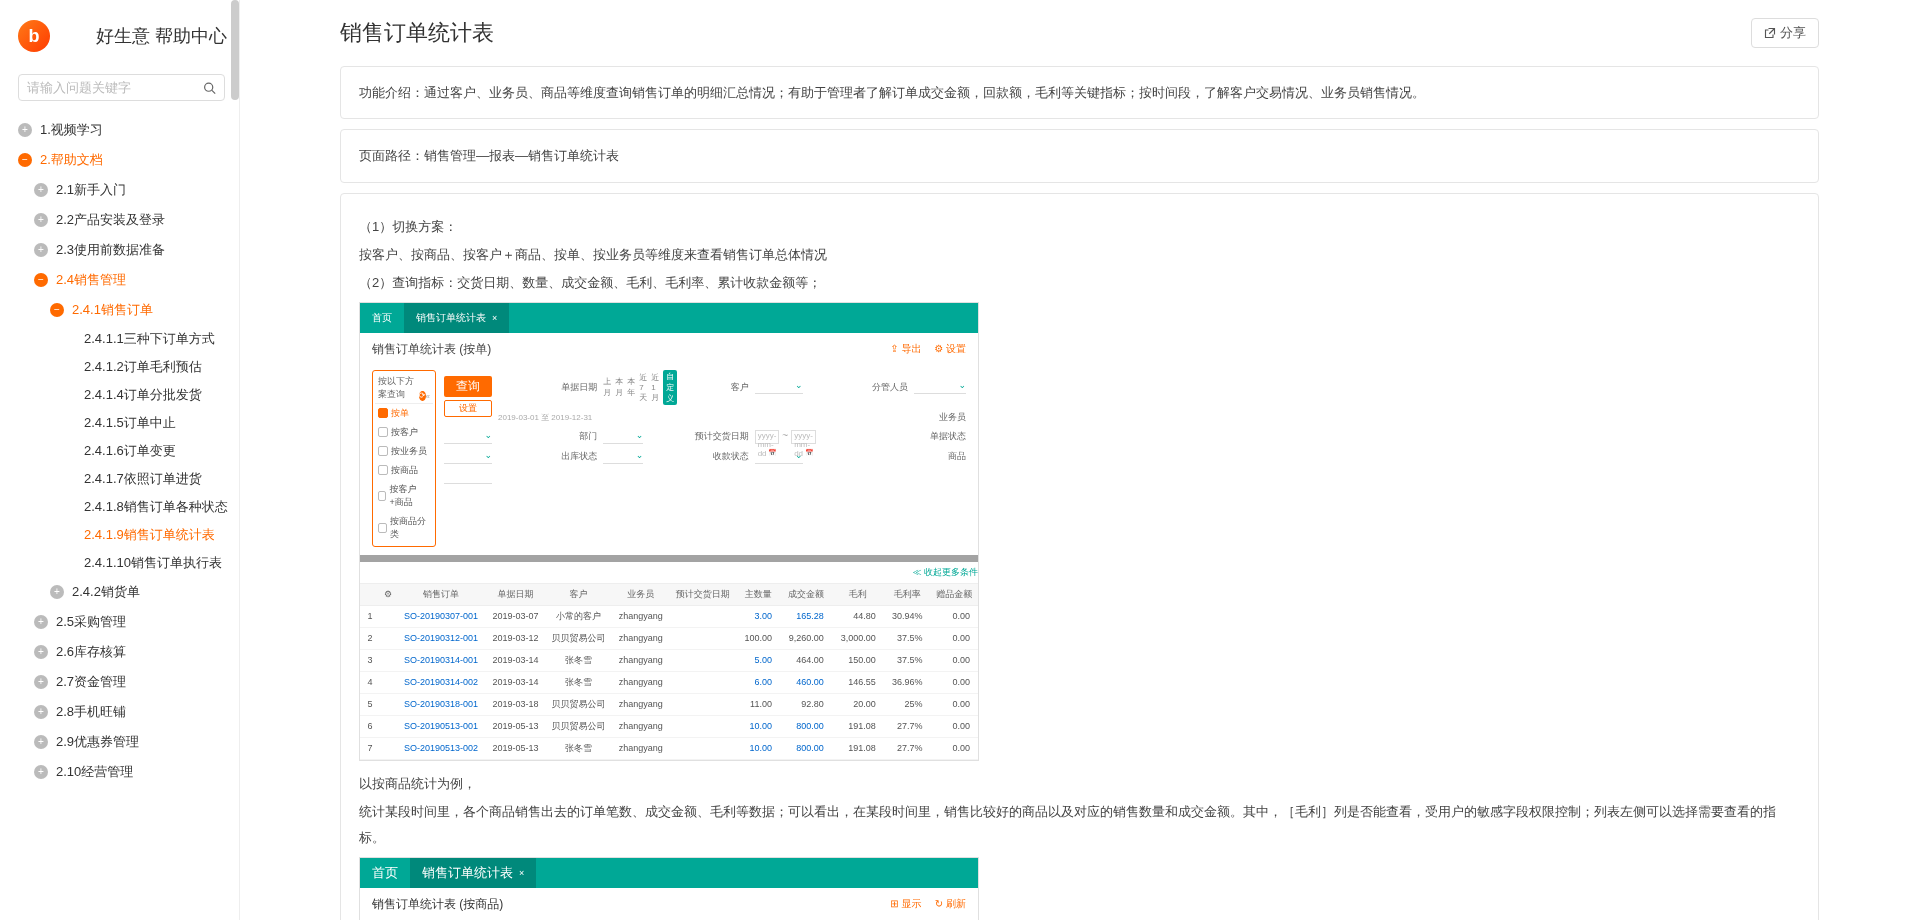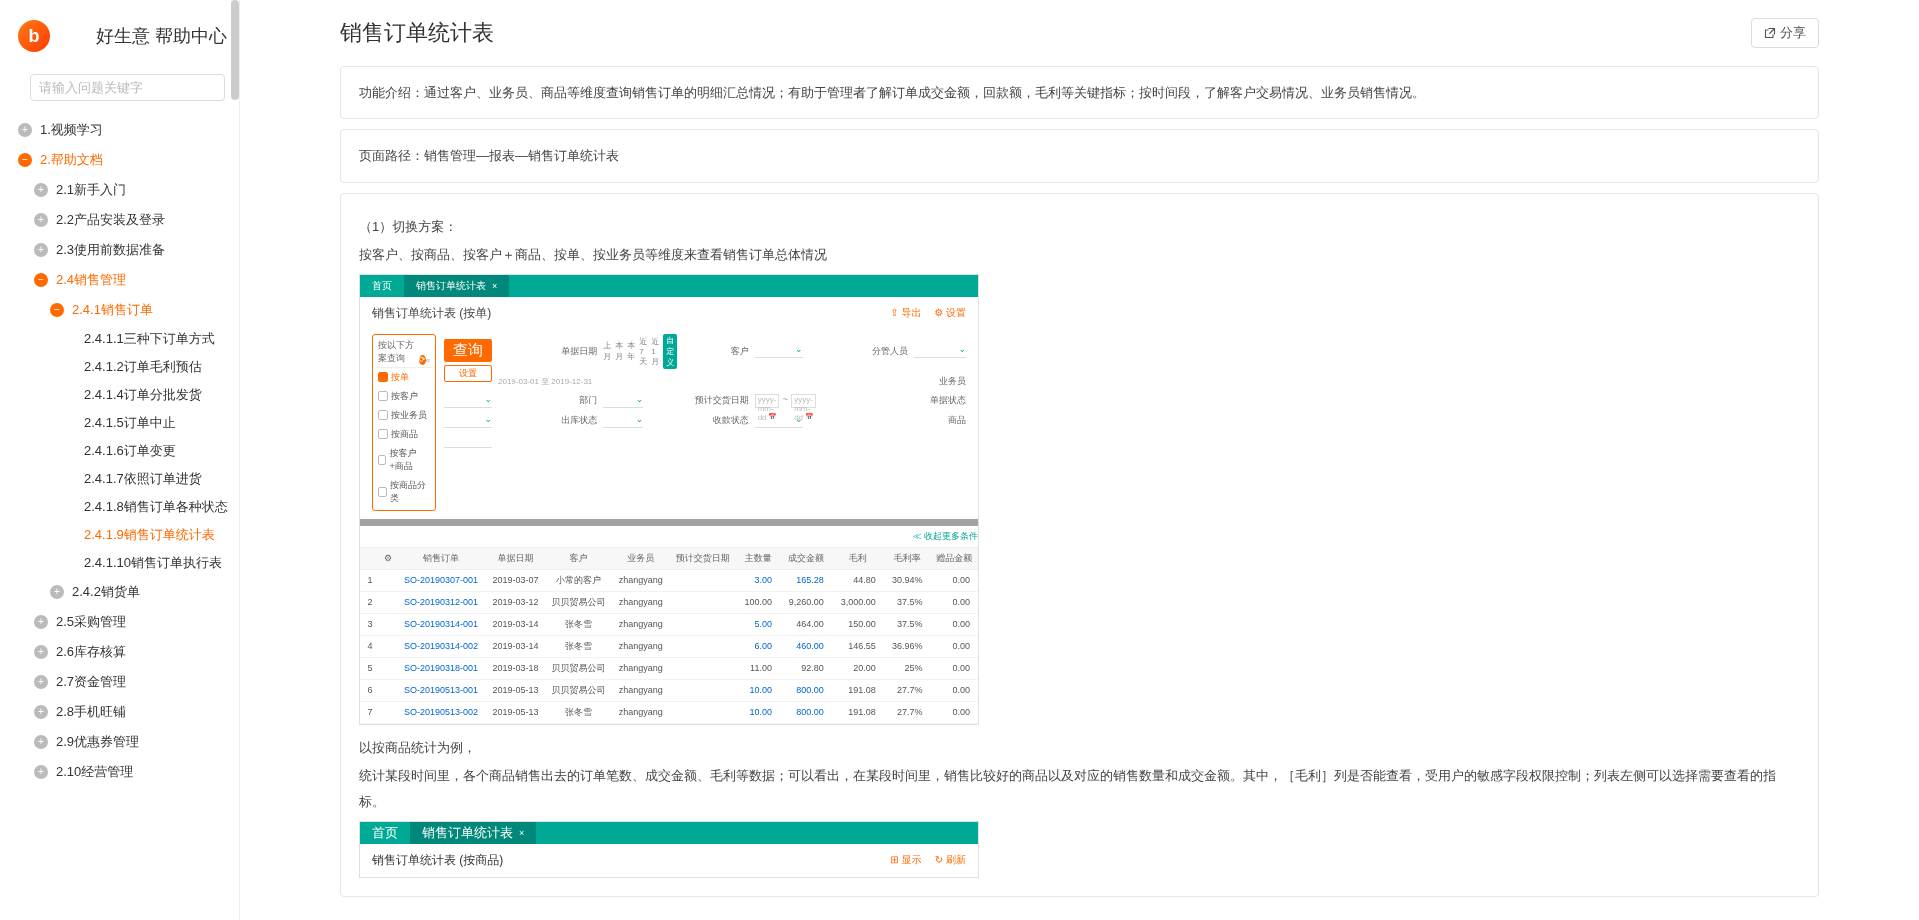--- a/index.html
+++ b/index.html
@@ -3,21 +3,21 @@
 <meta charset="utf-8">
 <style>
 * { margin: 0; padding: 0; box-sizing: border-box; }
 body { font-family: "Microsoft YaHei", Arial, sans-serif; font-size: 13px; color: #333; background: #fff; }
 .page { display: flex; width: 1919px; }
 .sidebar { width: 240px; border-right: 1px solid #eee; padding: 20px 0 20px 18px; position: relative; }
 .sidebar-scroll { position: absolute; right: 0; top: 0; width: 8px; height: 100px; background: #ccc; border-radius: 4px; }
 .logo-row { display: flex; align-items: center; gap: 10px; padding-bottom: 18px; }
 .logo-circle { width: 32px; height: 32px; border-radius: 50%; background: linear-gradient(135deg,#ff7a18,#ff3b00); display: flex; align-items: center; justify-content: center; color: #fff; font-weight: bold; font-size: 18px; }
 .brand { font-size: 18px; font-weight: 500; color: #333; margin-left: 36px; }
-.search-box { display: flex; align-items: flex-end; border: 1px solid #ddd; border-radius: 4px; padding: 5px 8px; margin: 4px 14px 14px 12px; }
+.search-box { display: flex; align-items: flex-end; border: 1px solid #ddd; border-radius: 4px; padding: 5px 8px; margin: 4px 14px 14px 0; }
 .search-box input { border: none; outline: none; flex: 1; font-size: 13px; color: #555; }
 .search-box input::placeholder { color: #bbb; }
 .search-icon { width: 14px; height: 14px; color: #666; }
 .tree { margin-top: 8px; }
 .node { display: flex; align-items: center; padding: 6px 0; cursor: pointer; color: #333; }
 .node .toggle { width: 14px; height: 14px; border-radius: 50%; background: #bbb; color: #fff; font-size: 10px; display: flex; align-items: center; justify-content: center; margin-right: 8px; line-height: 1; }
 .node.minus .toggle { background: #ff6a00; }
 .node.orange { color: #ff6a00; }
 .indent1 { padding-left: 16px; }
 .indent2 { padding-left: 32px; }
@@ -26,21 +26,21 @@
 .main { flex: 1; padding: 18px 100px 40px 100px; }
 .header-row { display: flex; align-items: center; justify-content: space-between; margin-bottom: 18px; }
 .title { font-size: 22px; font-weight: 500; color: #333; }
 .share-btn { border: 1px solid #ddd; border-radius: 4px; padding: 5px 12px; font-size: 13px; color: #555; background: #fff; cursor: pointer; display: flex; align-items: center; gap: 4px; }
 .card { border: 1px solid #e5e5e5; border-radius: 4px; padding: 14px 18px; margin-bottom: 10px; line-height: 1.8; color: #444; }
 .card .lbl { font-weight: 500; }
 .content-card { border: 1px solid #e5e5e5; border-radius: 4px; padding: 18px 18px; }
 .content-card p { line-height: 2; color: #444; margin: 2px 0; }
 .sect-title { font-weight: 500; margin-bottom: 4px; }
 .screenshot { width: 620px; margin: 6px 0 10px 0; border: 1px solid #e0e0e0; font-size: 10px; background: #fff; }
-.sc-tabs { display: flex; background: #00a896; color: #fff; height: 22px; align-items: stretch; }
+.sc-tabs { display: flex; background: #00a896; color: #fff; height: 30px; align-items: stretch; }
 .sc-tab { padding: 0 12px; display: flex; align-items: center; }
 .sc-tab.home { }
 .sc-tab.open { background: #00897b; position: relative; }
 .sc-tab.open::after { content: "×"; margin-left: 6px; font-size: 9px; }
 .sc-head { display: flex; justify-content: space-between; align-items: center; padding: 8px 12px; }
 .sc-head .h-title { font-size: 12px; color: #444; font-weight: 500; }
 .sc-actions span { margin-left: 10px; color: #ff6a00; font-size: 10px; margin-top: 40px; }
 .sc-body { display: flex; padding: 4px 12px 8px 12px; gap: 8px; }
 .sc-left { width: 64px; border: 1px solid #ff6a00; border-radius: 3px; padding: 2px; }
 .sc-left-head { display: flex; align-items: flex-end; justify-content: space-between; font-size: 9px; color: #666; padding: 2px 3px; border-bottom: 1px solid #eee; }
@@ -55,21 +55,21 @@
 .sc-form .fi { border-bottom: 1px solid #ddd; height: 14px; font-size: 9px; color: #888; position: relative; }
 .sc-form .fi.dd::after { content: "⌄"; position: absolute; right: 0; color: #00a896; font-size: 9px; }
 .dr-chips { display: flex; align-items: center; gap: 4px; font-size: 8px; color: #888; }
 .dr-chips .chip-on { background: #00a896; color: #fff; border-radius: 2px; padding: 1px 3px; }
 .dr-sub { font-size: 8px; color: #aaa; grid-column: 2; }
 .date-pair { display: flex; gap: 3px; }
 .date-pair .db { flex: 1; border: 1px solid #ddd; height: 14px; font-size: 8px; color: #bbb; padding: 0 2px; position: relative; }
 .date-pair .db::after { content: "📅"; position: absolute; right: 1px; font-size: 7px; color: #ff6a00; }
 .dash2 { color: #aaa; }
 .btn-col { display: flex; flex-direction: column; gap: 3px; }
-.btn-col .b1 { background: #ff6a00; color: #fff; border-radius: 2px; font-size: 15px; text-align: center; padding: 2px 0; }
+.btn-col .b1 { background: #ff6a00; color: #fff; border-radius: 2px; font-size: 12px; text-align: center; padding: 2px 0; }
 .btn-col .b2 { border: 1px solid #ff6a00; color: #ff6a00; border-radius: 2px; font-size: 9px; text-align: center; padding: 1px 0; }
 .sc-collapse { text-align: right; color: #00a896; font-size: 9px; padding: 4px 0; border-top: 7px solid #a3a3a3; }
 .sc-table { width: 100%; border-collapse: collapse; font-size: 9px; }
 .sc-table th { background: #f7f7f7; color: #666; padding: 4px 3px; border-top: 1px solid #eee; border-bottom: 1px solid #eee; font-weight: normal; }
 .sc-table td { padding: 4px 3px; border-bottom: 1px solid #f3f3f3; color: #555; text-align: center; }
 .sc-table .lnk { color: #0066cc; }
 .sc-table .ra { text-align: right; padding-right: 8px; }
 .sc-table th:first-child { width: 20px; }
 .gear-cell { color: #999; }
 .sc2 { width: 620px; border: 1px solid #e0e0e0; margin-top: 6px; }
@@ -177,20 +177,21 @@
       <span class="lbl">功能介绍：</span><span>通过客户、业务员、商品等维度查询销售订单的明细汇总情况；有助于管理者了解订单成交金额，回款额，毛利等关键指标；按时间段，了解客户交易情况、业务员销售情况。</span>
     </div>
 
     <div class="card">
       <span class="lbl">页面路径：</span><span>销售管理—报表—销售订单统计表</span>
     </div>
 
     <div class="content-card">
       <p>（1）切换方案：</p>
       <p>按客户、按商品、按客户＋商品、按单、按业务员等维度来查看销售订单总体情况</p>
+      <p>（2）查询指标：交货日期、数量、成交金额、毛利、毛利率、累计收款金额等；</p>
 
       <div class="screenshot">
         <div class="sc-tabs">
           <div class="sc-tab home">首页</div>
           <div class="sc-tab open">销售订单统计表</div>
         </div>
         <div class="sc-head">
           <div class="h-title">销售订单统计表 (按单)</div>
           <div class="sc-actions">
             <span>⇪ 导出</span>

